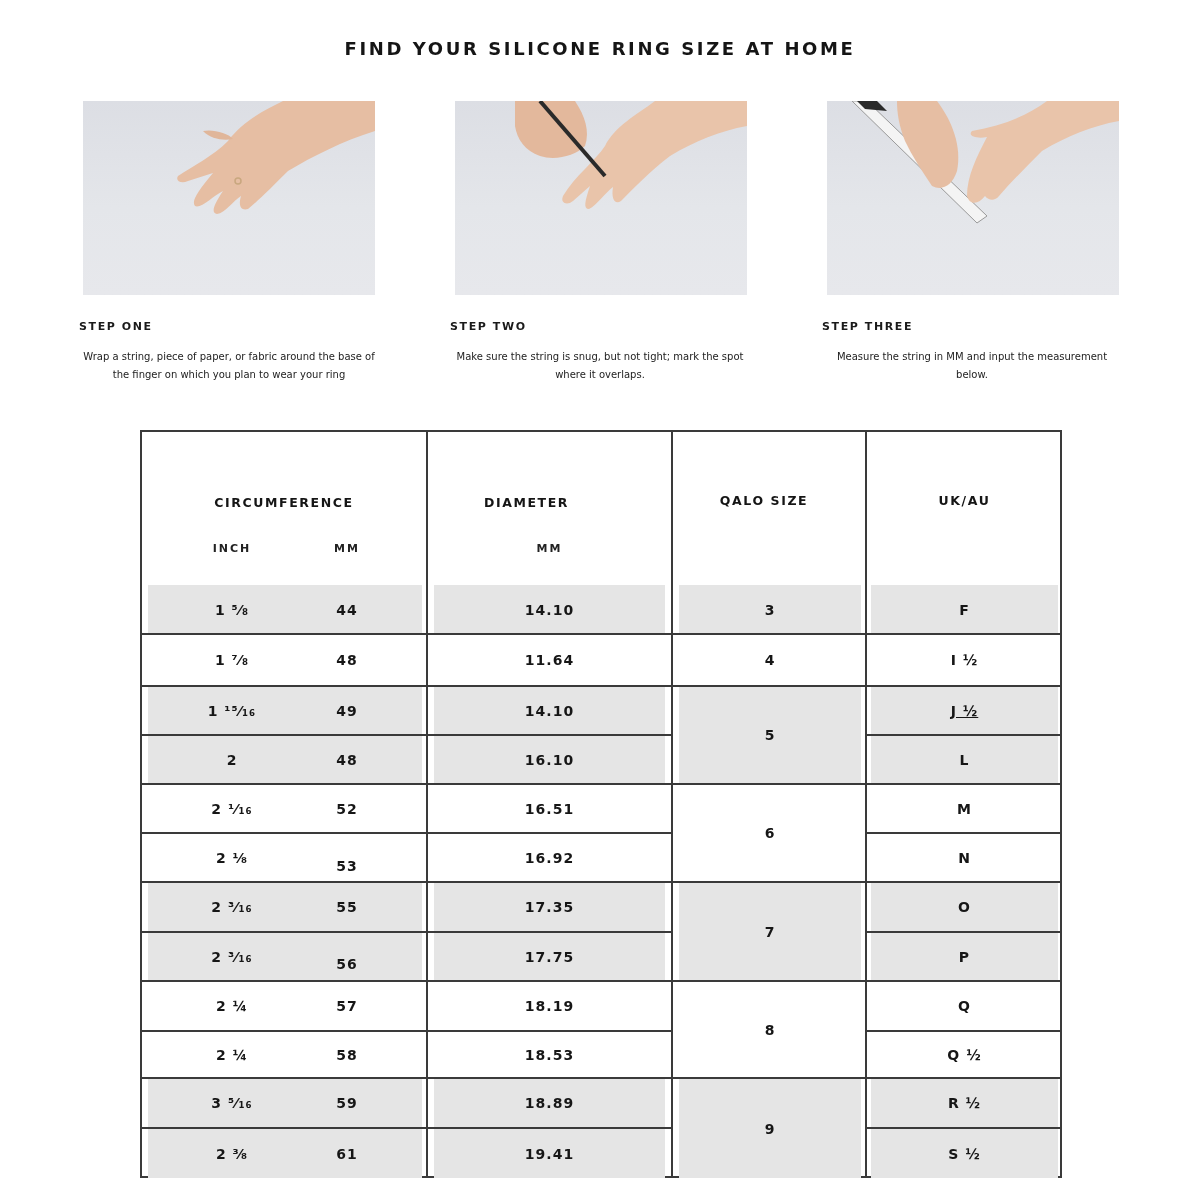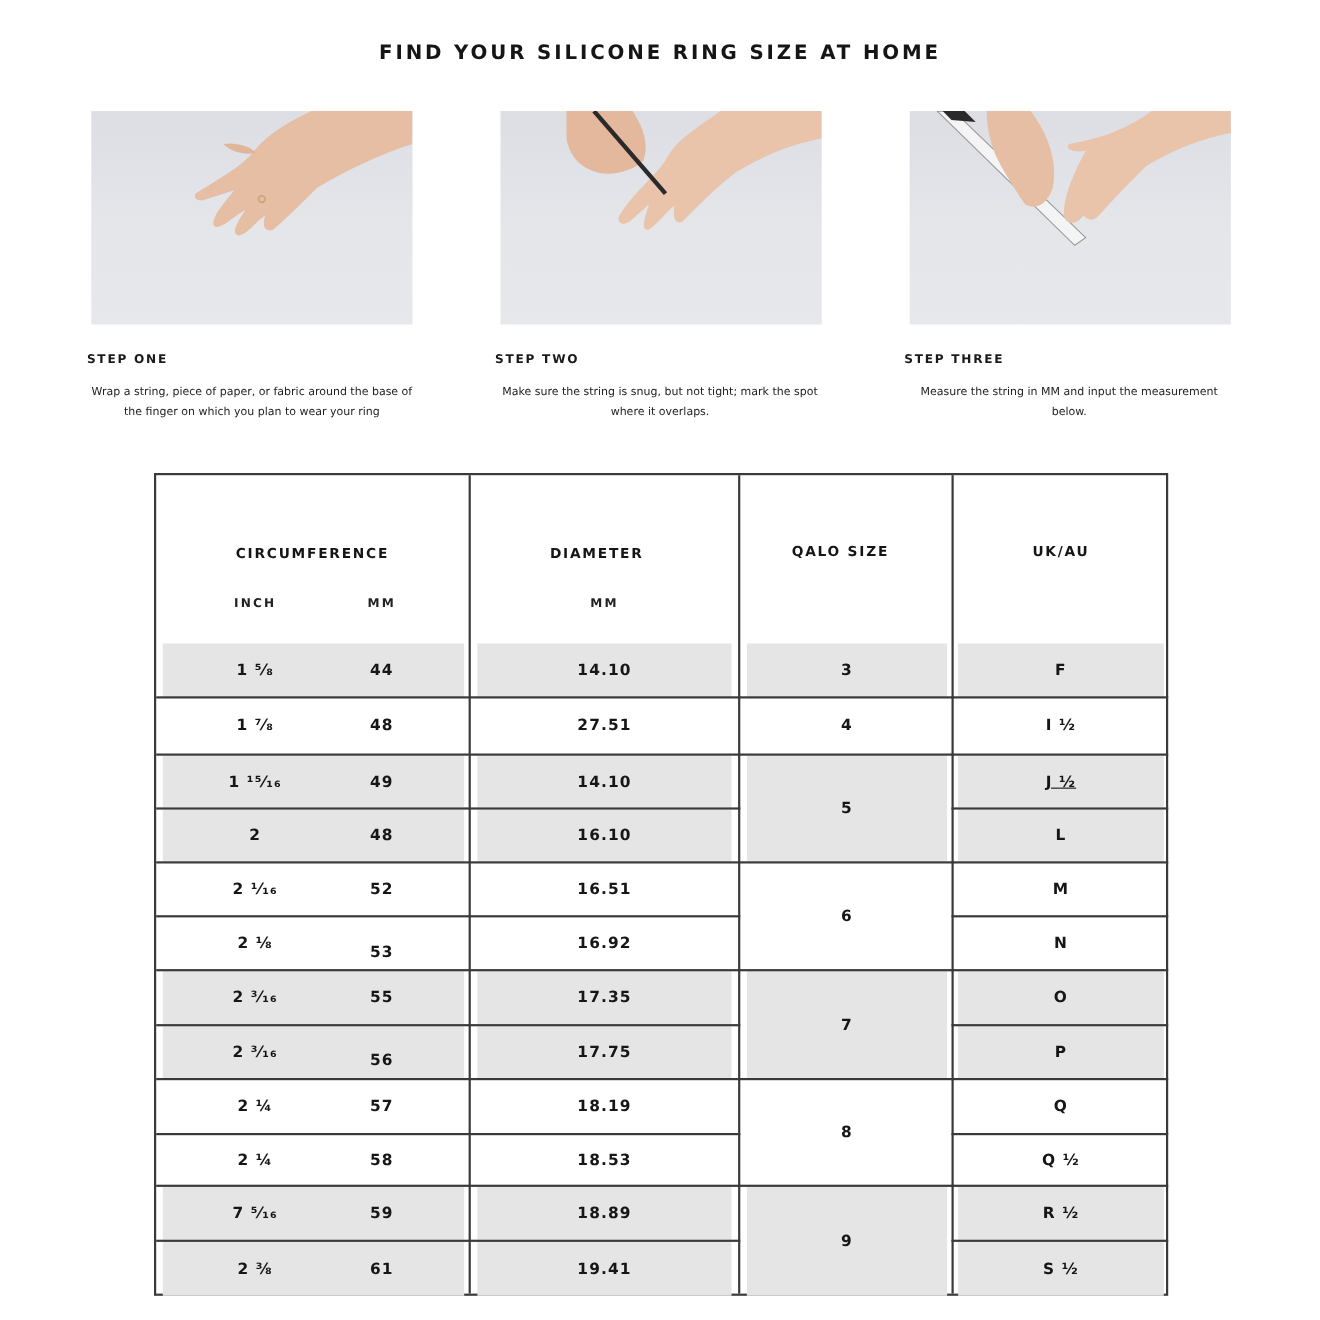--- a/index.html
+++ b/index.html
@@ -83,36 +83,36 @@
 
 <div class="size-table" id="sizeTable">
   <div class="col-div" style="left:284px;"></div>
   <div class="col-div" style="left:529px;"></div>
   <div class="col-div" style="left:723px;"></div>
 
   <div class="hdr" style="left:0; width:284px; top:63px;">CIRCUMFERENCE</div>
   <div class="sub-hdr" style="left:40px; width:100px; top:110px;">INCH</div>
   <div class="sub-hdr" style="left:155px; width:100px; top:110px;">MM</div>
 
-  <div class="hdr" style="left:286px; width:229px; top:63px;">DIAMETER</div>
+  <div class="hdr" style="left:270px; width:229px; top:63px;">DIAMETER</div>
   <div class="sub-hdr" style="left:286px; width:243px; top:110px;">MM</div>
 
   <div class="hdr" style="left:531px; width:182px; top:61px;">QALO SIZE</div>
   <div class="hdr" style="left:725px; width:195px; top:61px;">UK/AU</div>
 
   <div id="tableBody">
       <div class="cell shade" style="left: 6px; width: 274px; top: 153px; height: 49px;"></div>
       <div class="cell shade" style="left: 40px; width: 100px; top: 153px; height: 49px; background: transparent;">1 ⁵⁄₈</div>
       <div class="cell shade" style="left: 155px; width: 100px; top: 153px; height: 49px; background: transparent;">44</div>
       <div class="cell shade" style="left: 292px; width: 231px; top: 153px; height: 49px;">14.10</div>
       <div class="cell shade" style="left: 729px; width: 187px; top: 153px; height: 49px;">F</div>
       <div class="cell" style="left: 6px; width: 274px; top: 203px; height: 50px;"></div>
       <div class="cell" style="left: 40px; width: 100px; top: 203px; height: 50px; background: transparent;">1 ⁷⁄₈</div>
       <div class="cell" style="left: 155px; width: 100px; top: 203px; height: 50px; background: transparent;">48</div>
-      <div class="cell" style="left: 292px; width: 231px; top: 203px; height: 50px;">27.51</div>
+      <div class="cell" style="left: 292px; width: 231px; top: 203px; height: 50px;">11.64</div>
       <div class="cell" style="left: 729px; width: 187px; top: 203px; height: 50px;">I ½</div>
       <div class="cell shade" style="left: 6px; width: 274px; top: 255px; height: 47px;"></div>
       <div class="cell shade" style="left: 40px; width: 100px; top: 255px; height: 47px; background: transparent;">1 ¹⁵⁄₁₆</div>
       <div class="cell shade" style="left: 155px; width: 100px; top: 255px; height: 47px; background: transparent;">49</div>
       <div class="cell shade" style="left: 292px; width: 231px; top: 255px; height: 47px;">14.10</div>
       <div class="cell shade" style="left: 729px; width: 187px; top: 255px; height: 47px; text-decoration: underline;">J ½</div>
       <div class="cell shade" style="left: 6px; width: 274px; top: 304px; height: 47px;"></div>
       <div class="cell shade" style="left: 40px; width: 100px; top: 304px; height: 47px; background: transparent;">2</div>
       <div class="cell shade" style="left: 155px; width: 100px; top: 304px; height: 47px; background: transparent;">48</div>
       <div class="cell shade" style="left: 292px; width: 231px; top: 304px; height: 47px;">16.10</div>
@@ -141,21 +141,21 @@
       <div class="cell" style="left: 40px; width: 100px; top: 550px; height: 48px; background: transparent;">2 ¼</div>
       <div class="cell" style="left: 155px; width: 100px; top: 550px; height: 48px; background: transparent;">57</div>
       <div class="cell" style="left: 292px; width: 231px; top: 550px; height: 48px;">18.19</div>
       <div class="cell" style="left: 729px; width: 187px; top: 550px; height: 48px;">Q</div>
       <div class="cell" style="left: 6px; width: 274px; top: 600px; height: 45px;"></div>
       <div class="cell" style="left: 40px; width: 100px; top: 600px; height: 45px; background: transparent;">2 ¼</div>
       <div class="cell" style="left: 155px; width: 100px; top: 600px; height: 45px; background: transparent;">58</div>
       <div class="cell" style="left: 292px; width: 231px; top: 600px; height: 45px;">18.53</div>
       <div class="cell" style="left: 729px; width: 187px; top: 600px; height: 45px;">Q ½</div>
       <div class="cell shade" style="left: 6px; width: 274px; top: 647px; height: 48px;"></div>
-      <div class="cell shade" style="left: 40px; width: 100px; top: 647px; height: 48px; background: transparent;">7 ⁵⁄₁₆</div>
+      <div class="cell shade" style="left: 40px; width: 100px; top: 647px; height: 48px; background: transparent;">3 ⁵⁄₁₆</div>
       <div class="cell shade" style="left: 155px; width: 100px; top: 647px; height: 48px; background: transparent;">59</div>
       <div class="cell shade" style="left: 292px; width: 231px; top: 647px; height: 48px;">18.89</div>
       <div class="cell shade" style="left: 729px; width: 187px; top: 647px; height: 48px;">R ½</div>
       <div class="cell shade" style="left: 6px; width: 274px; top: 697px; height: 49px;"></div>
       <div class="cell shade" style="left: 40px; width: 100px; top: 697px; height: 49px; background: transparent;">2 ⅜</div>
       <div class="cell shade" style="left: 155px; width: 100px; top: 697px; height: 49px; background: transparent;">61</div>
       <div class="cell shade" style="left: 292px; width: 231px; top: 697px; height: 49px;">19.41</div>
       <div class="cell shade" style="left: 729px; width: 187px; top: 697px; height: 49px;">S ½</div>
       <div class="cell shade" style="left: 537px; width: 182px; top: 153px; height: 49px;">3</div>
       <div class="cell" style="left: 537px; width: 182px; top: 203px; height: 50px;">4</div>

